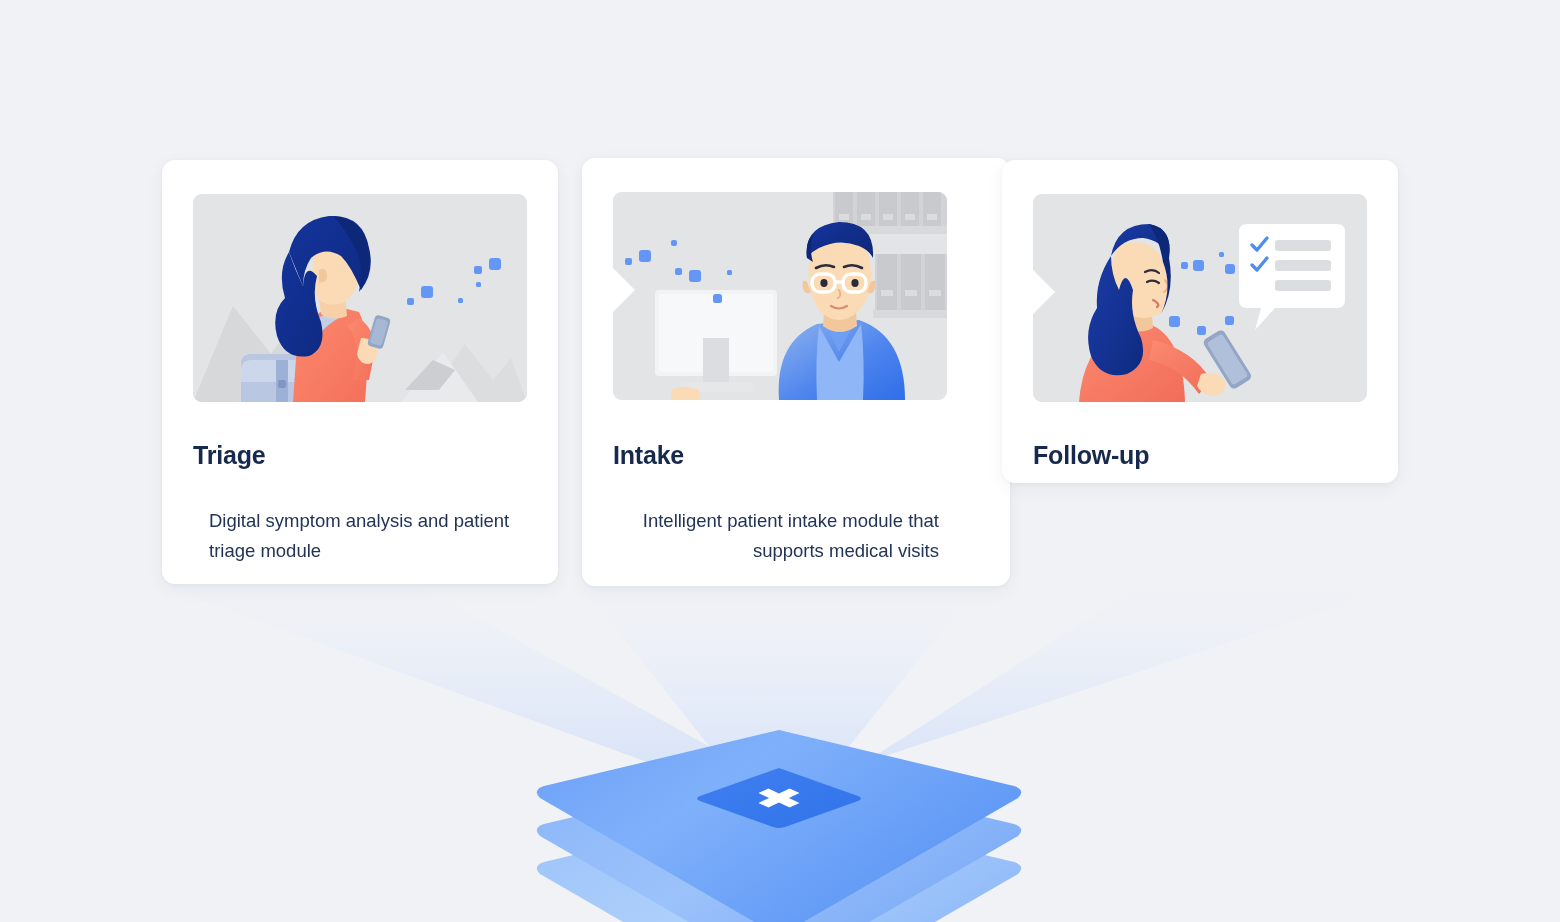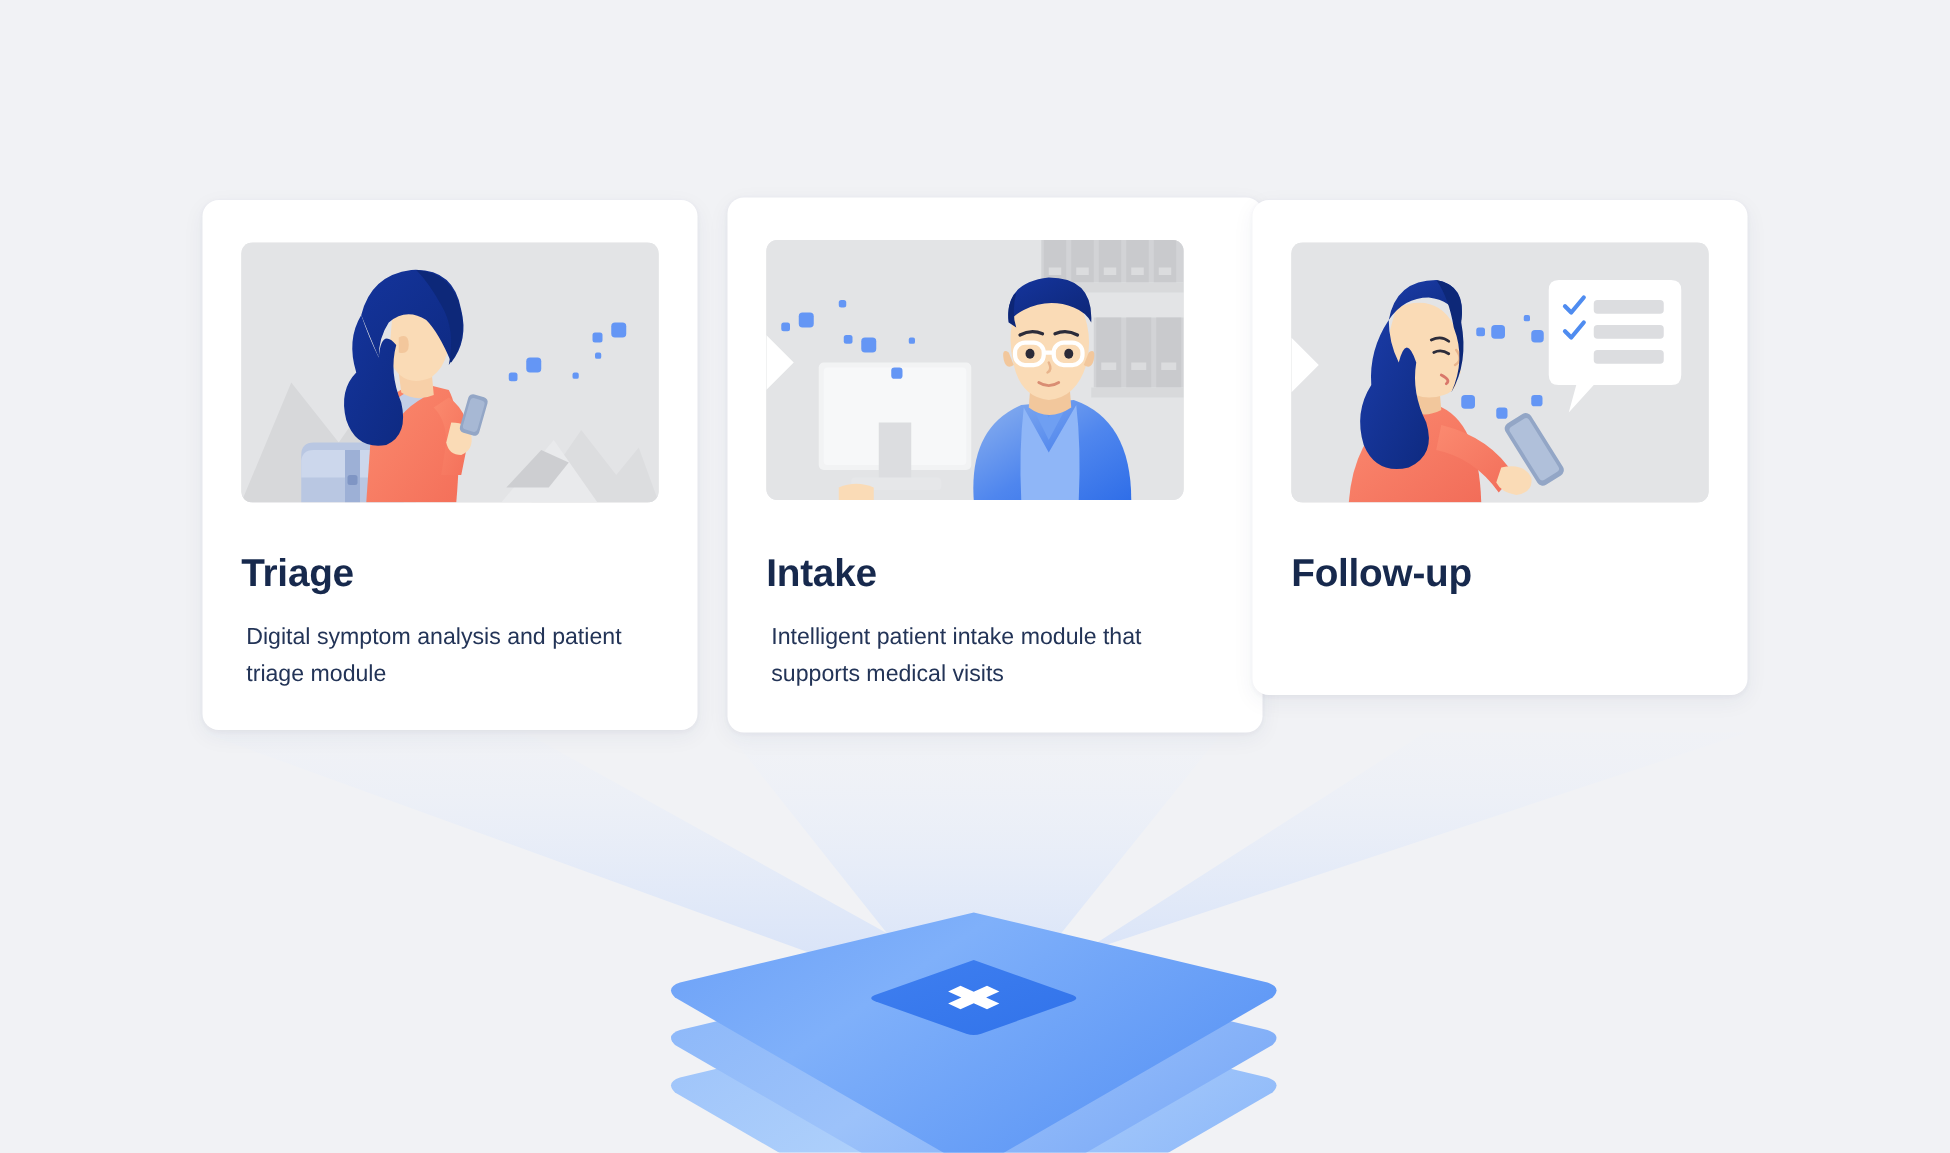--- a/index.html
+++ b/index.html
@@ -48,58 +48,58 @@
   .card {
     position: absolute;
     background: #ffffff;
     border-radius: 13px;
     box-shadow: 0 5px 18px rgba(40, 55, 95, 0.055),
                 0 1px 4px rgba(40, 55, 95, 0.045);
     overflow: hidden;
   }
   .card.c0 { left: 162px; top: 160px; width: 396px; height: 424px; }
   .card.c1 { left: 582px; top: 158px; width: 428px; height: 428px; }
-  .card.c2 { left: 1002px; top: 160px; width: 396px; height: 396px; }
+  .card.c2 { left: 1002px; top: 160px; width: 396px; height: 323px; }
 
   .card-illo {
     position: absolute;
     left: 31px;
     top: 34px;
     width: 334px;
     height: 208px;
     border-radius: 9px;
     overflow: hidden;
     background: #e3e4e6;
   }
   .card.c1 .card-illo { top: 34px; }
 
   .card-title {
     position: absolute;
     left: 31px;
     top: 282px;
-    font-size: 31px;
+    font-size: 25px;
     font-weight: bold;
     color: #17294d;
     letter-spacing: -0.2px;
     margin: 0;
     line-height: 1.1;
   }
   .card.c1 .card-title { top: 284px; }
 
   .card-desc {
     position: absolute;
     left: 31px;
     top: 330px;
     width: 310px;
     font-size: 18.5px;
     color: #233457;
     line-height: 30px;
-    margin: 4px;
-  }
-  .card.c1 .card-desc { top: 332px; }
+    margin: 16px;
+  }
+  .card.c1 .card-desc { top: 332px; text-align: right; }
 
   
   #stack {
     position: absolute;
     left: 0;
     top: 0;
     width: 1560px;
     height: 922px;
     z-index: 2;
     pointer-events: none;

